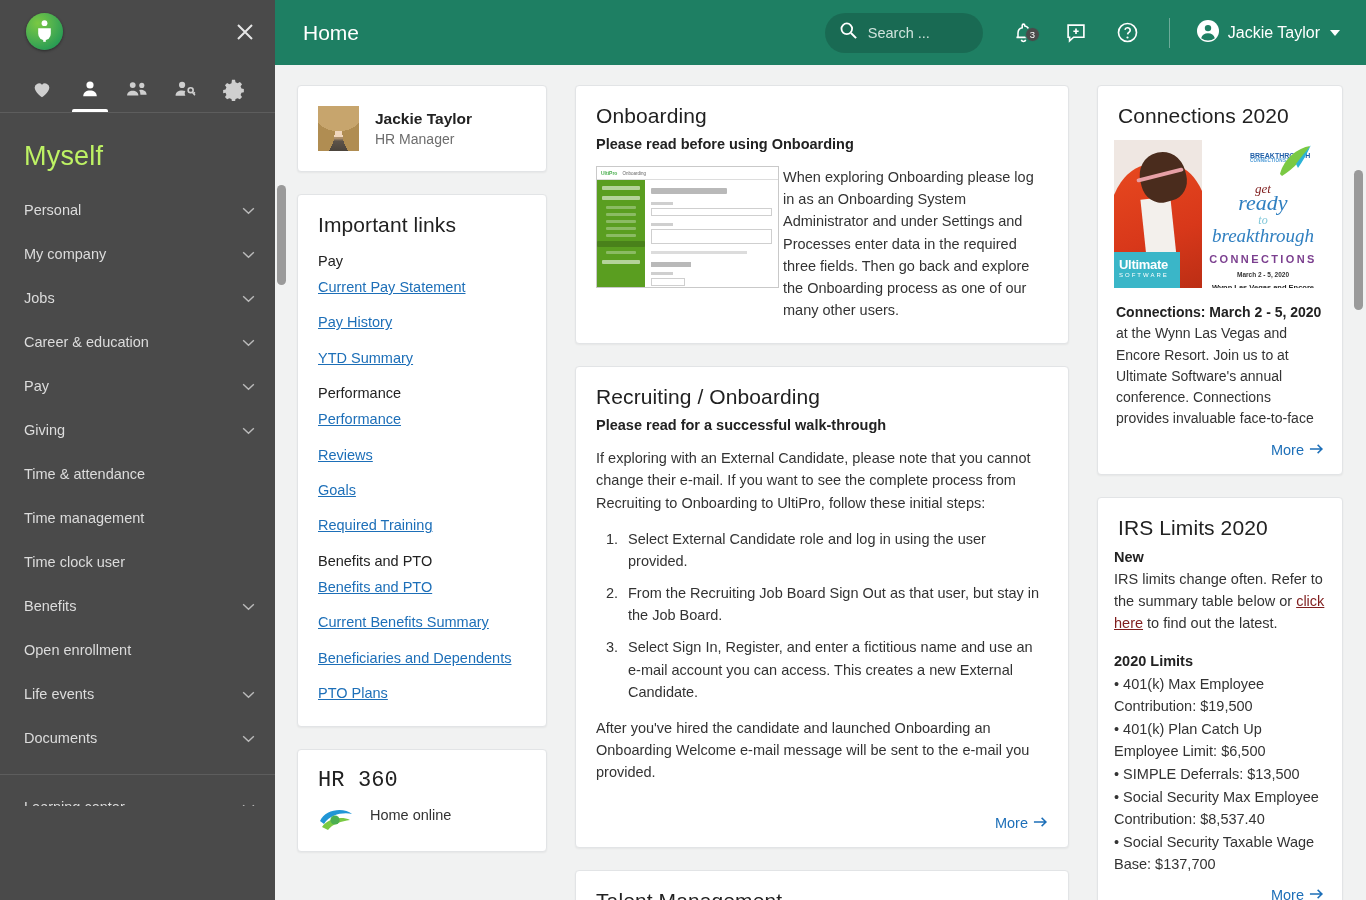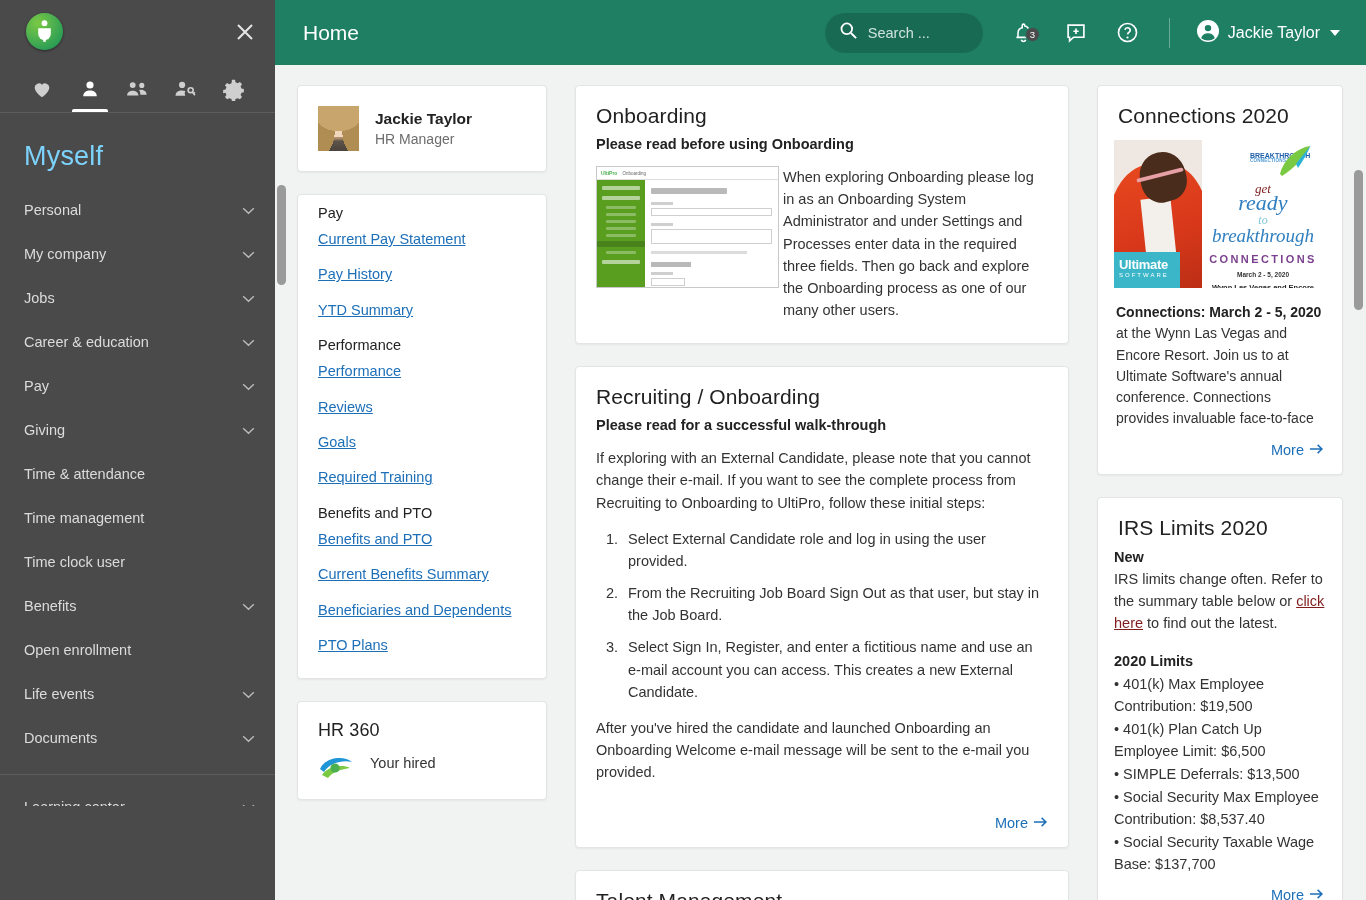--- a/index.html
+++ b/index.html
@@ -40,21 +40,21 @@
     display: flex; align-items: center; justify-content: center;
     cursor: pointer; position: relative;
   }
   .tab svg { fill: #cfcfcf; }
   .tab.active svg { fill: #ffffff; }
   .tab.active::after {
     content: ""; position: absolute; left: 6px; right: 6px; bottom: 0;
     height: 3px; background: #fff; border-radius: 2px 2px 0 0;
   }
   .myself-title {
-    font-size: 27px; font-weight: 400; color: #7dd3fc;
+    font-size: 27px; font-weight: 400; color: #bef264;
     padding: 28px 0 16px 24px; letter-spacing: .2px;
   }
   .nav-scroll {
     height: 618px; overflow: hidden; position: relative;
   }
   .nav-item {
     height: 44px; display: flex; align-items: center;
     padding: 0 20px 0 24px; font-size: 14.5px; color: #dcdcdc;
     cursor: pointer; justify-content: space-between;
   }
@@ -113,21 +113,21 @@
 
   .card {
     background: #fff; border: 1px solid #e2e4e6; border-radius: 4px;
     box-shadow: 0 1px 2px rgba(0,0,0,.05);
     margin-bottom: 22px;
   }
   .card-h {
     font-size: 21px; font-weight: 400; color: #212121;
     padding: 18px 20px 6px 20px; letter-spacing: .1px;
   }
-  .card-h.big { font-size: 18px; }
+  .card-h.big { font-size: 22px; font-family: Liberation Mono, monospace; }
 
   
   .profile { display: flex; align-items: center; gap: 16px; padding: 20px; }
   .avatar-photo {
     width: 41px; height: 45px; flex: 0 0 41px;
     background: linear-gradient(170deg,#d8c9ae 0%,#c9a97e 40%,#8d7257 100%);
     position: relative; overflow: hidden;
   }
   .avatar-photo .hair {
     position: absolute; inset: 0;
@@ -456,20 +456,21 @@
                 <div class="hair"></div>
               </div>
             <div>
               <div class="pf-name">Jackie Taylor</div>
               <div class="pf-role">HR Manager</div>
             </div>
           </div>
         </div>
 
         <div class="card">
+          <div class="card-h">Important links</div>
           <div class="links-body">
             <div class="lk-group-title first">Pay</div>
             <a class="lk">Current Pay Statement</a>
             <a class="lk">Pay History</a>
             <a class="lk">YTD Summary</a>
 
             <div class="lk-group-title">Performance</div>
             <a class="lk">Performance</a>
             <a class="lk">Reviews</a>
             <a class="lk">Goals</a>
@@ -486,21 +487,21 @@
         <div class="card">
           <div class="card-h big">HR 360</div>
           <div class="hr360-body">
             <div class="hr360-logo">
               <svg width="38" height="26" viewBox="0 0 38 26">
                 <path d="M2 16 C7 4, 26 2, 34 9 C26 7, 12 9, 6 19 Z" fill="#2196d6"></path>
                 <path d="M4 22 C10 13, 24 11, 32 15 C24 16, 14 19, 10 25 Z" fill="#7ac943"></path>
                 <circle cx="17" cy="15" r="4.6" fill="#4caf50"></circle>
               </svg>
             </div>
-            <div class="hr360-txt">Your hired</div>
+            <div class="hr360-txt">Home online</div>
           </div>
         </div>
       </div>
 
       <div class="col-mid">
 
         <div class="card">
           <div class="card-h">Onboarding</div>
           <div class="sub-bold">Please read before using Onboarding</div>
           <div class="ob-row">

